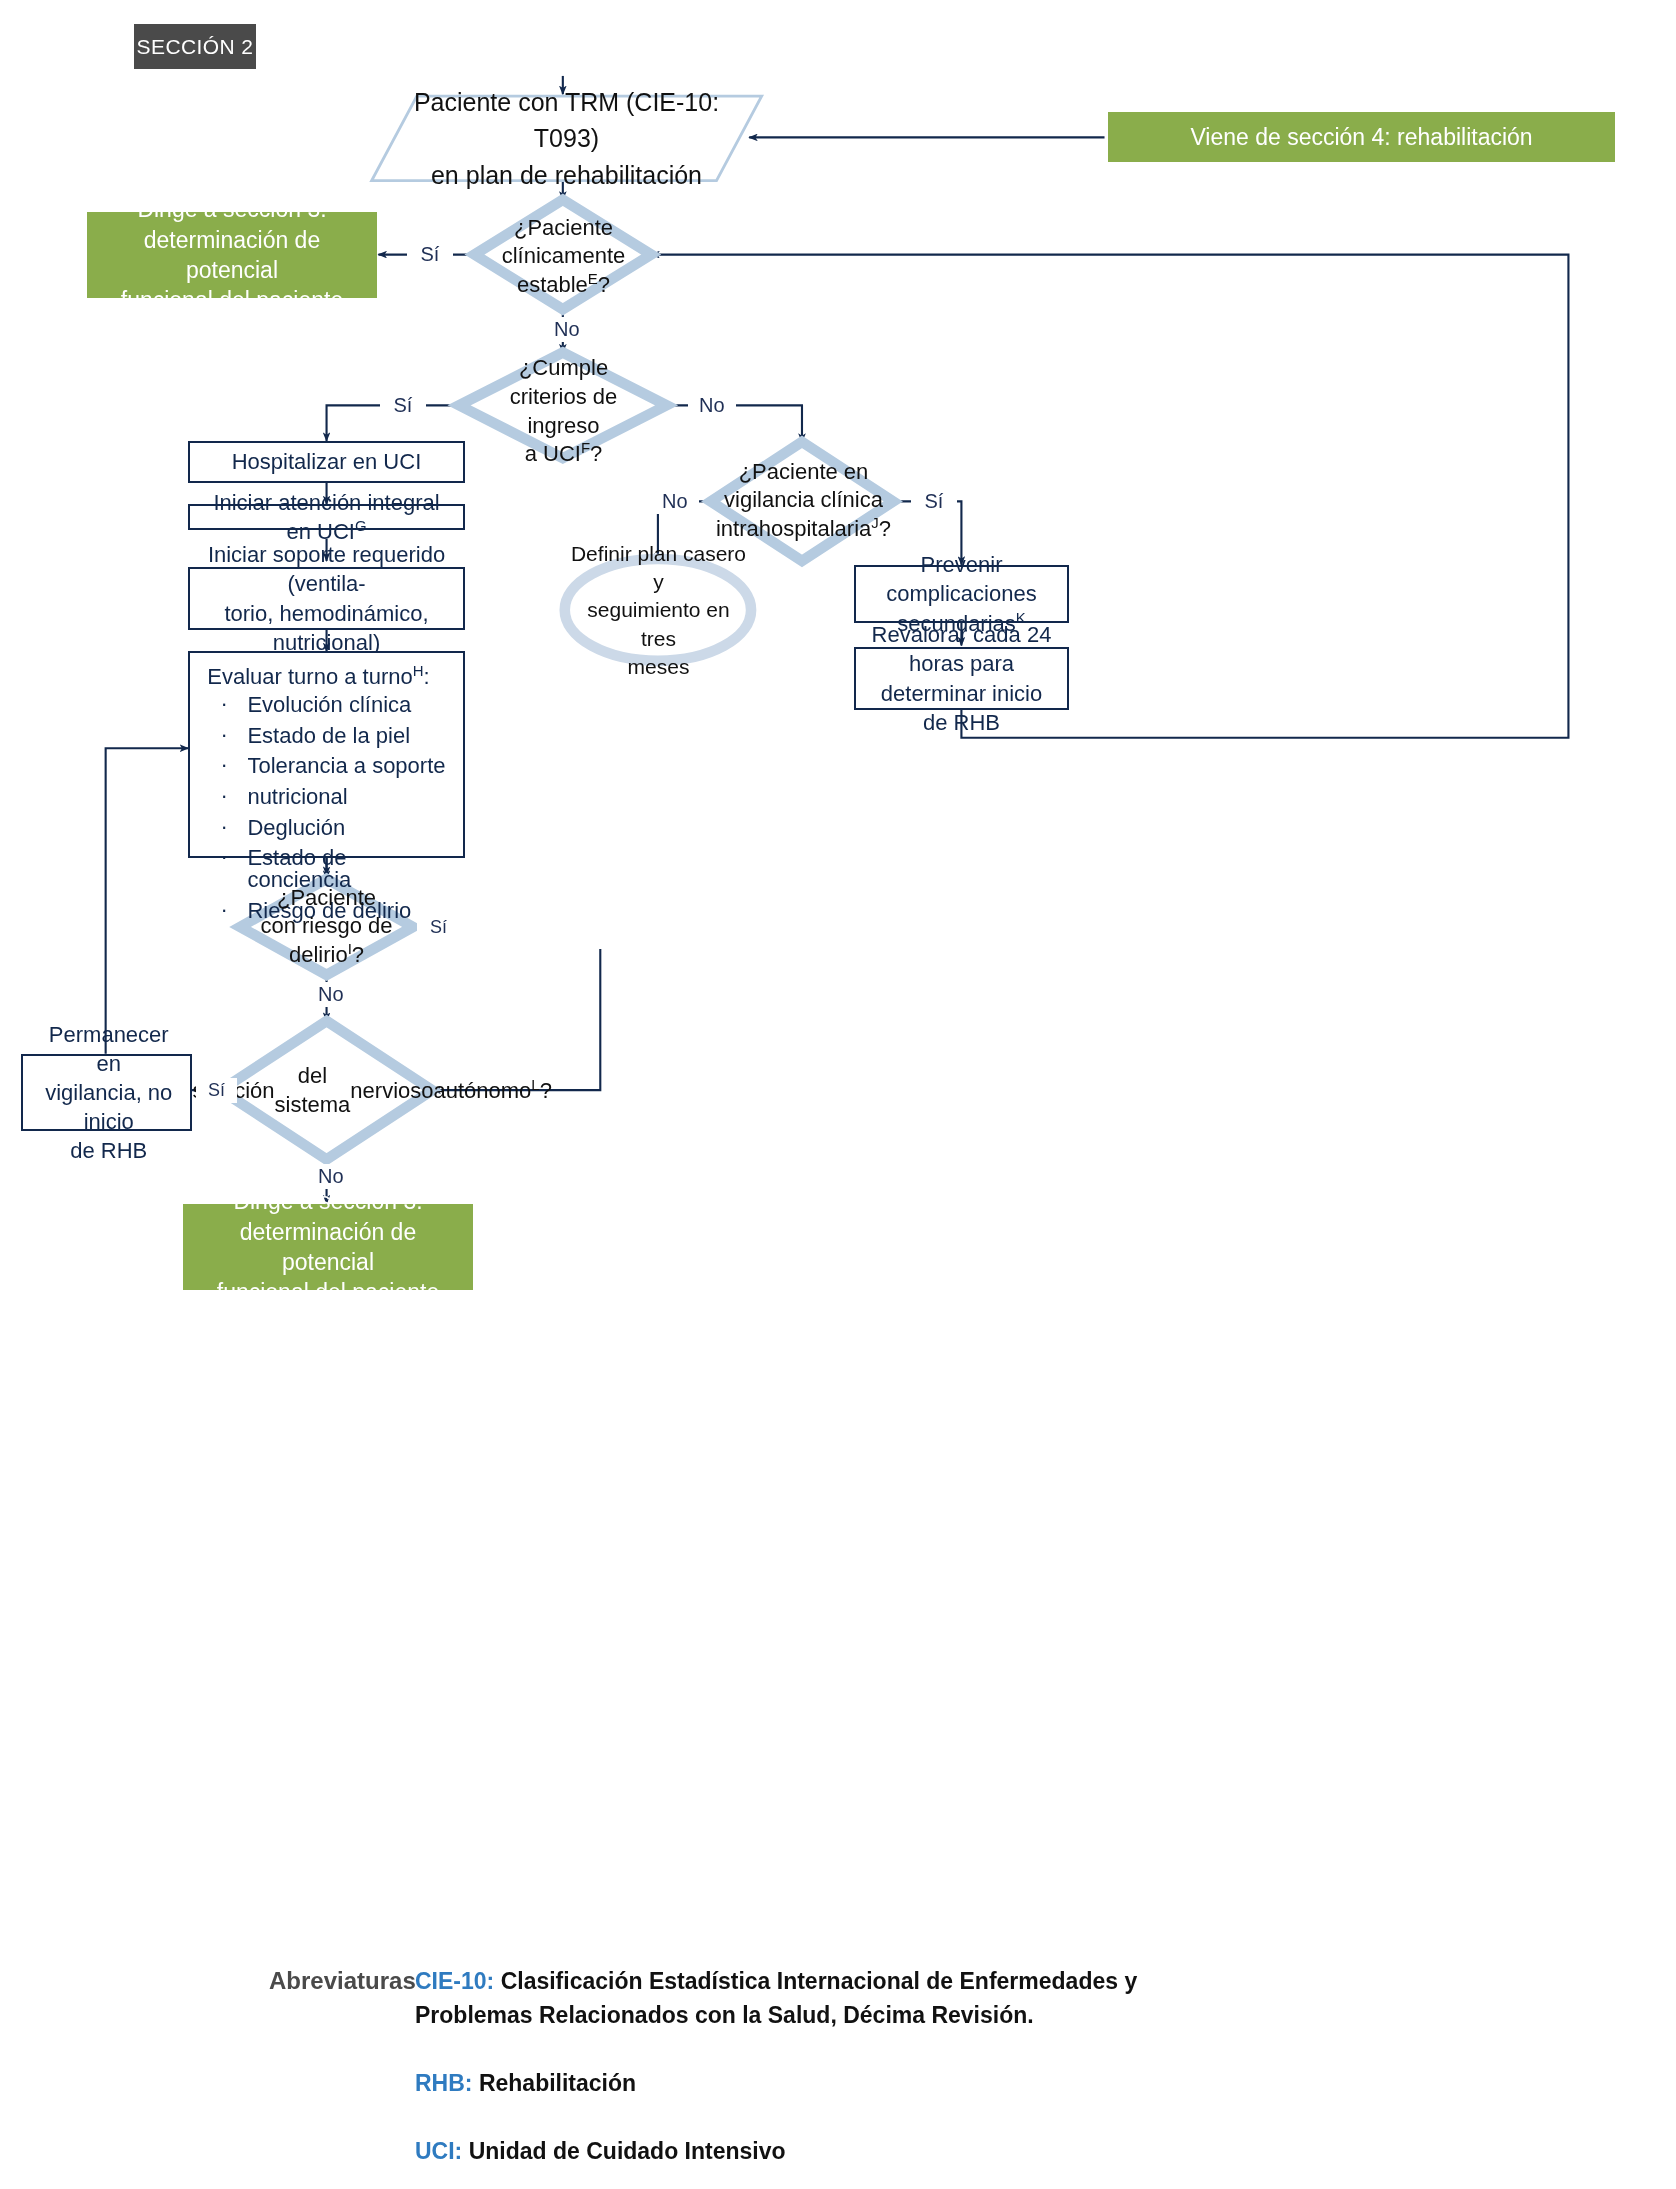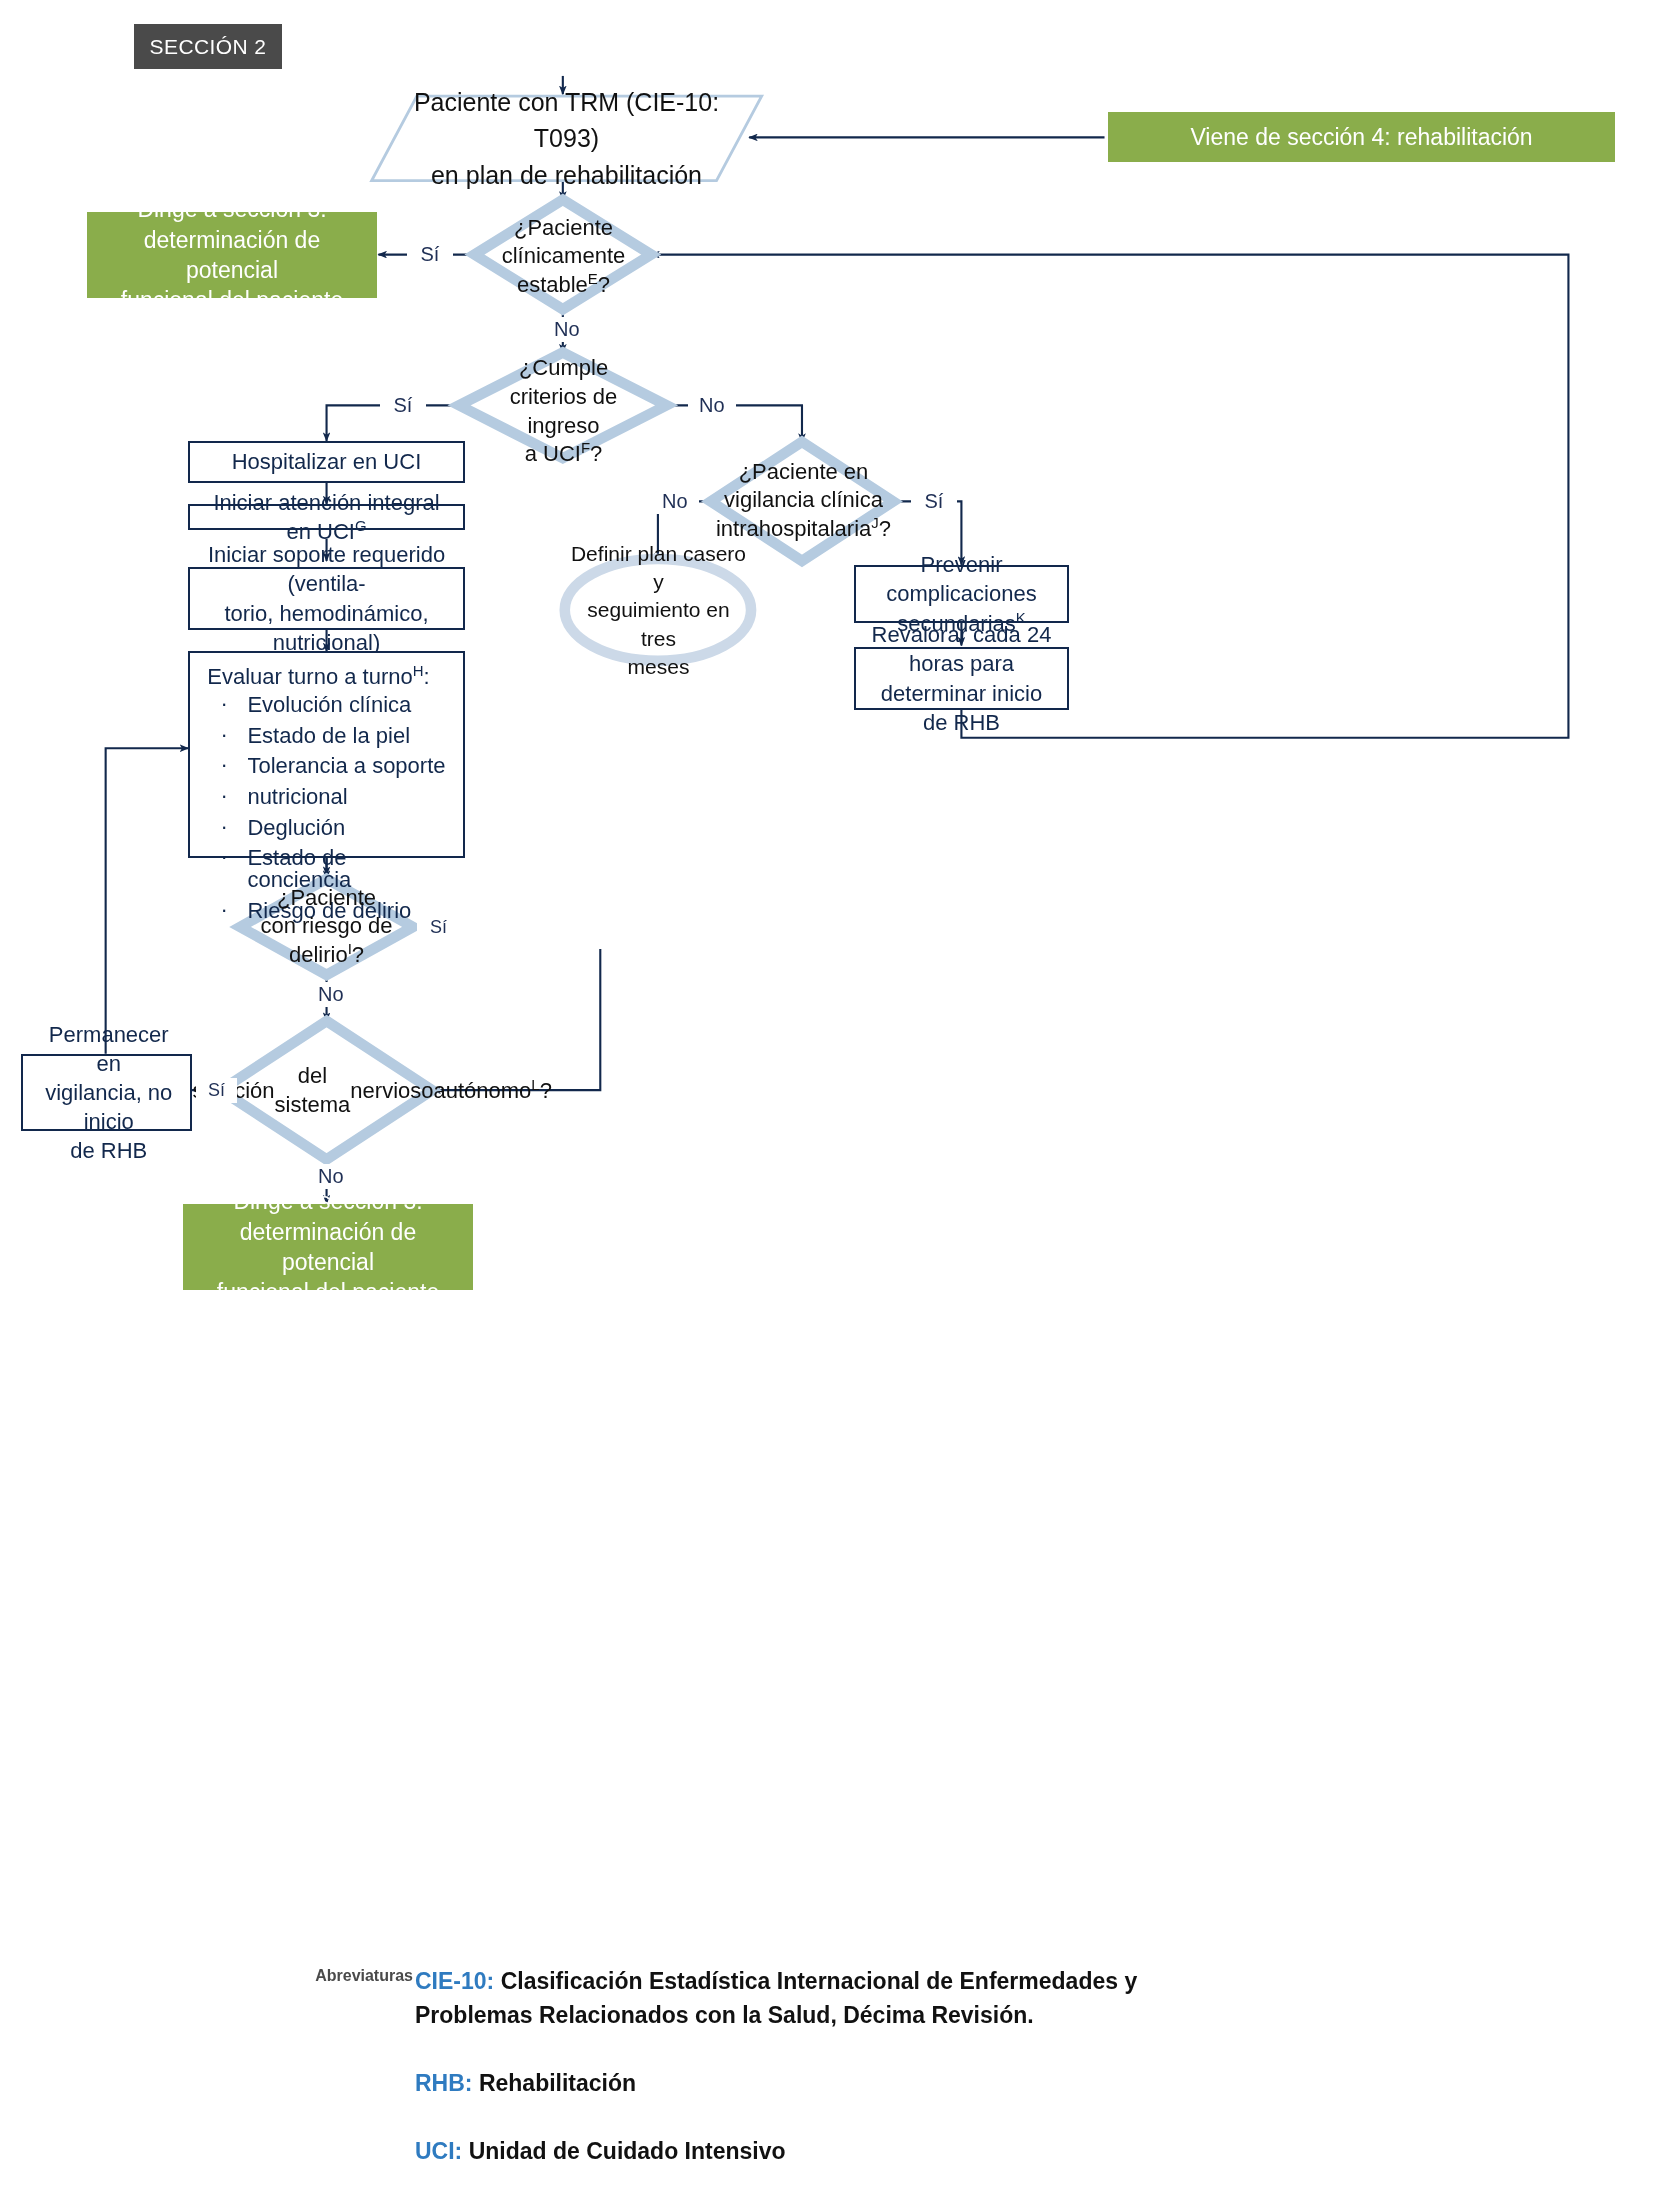--- a/index.html
+++ b/index.html
@@ -3,21 +3,21 @@
 <meta charset="utf-8">
 <style>
   html,body{margin:0;padding:0;background:#ffffff;}
   body{font-family:"Liberation Sans","DejaVu Sans",sans-serif;}
   #page{position:relative;width:1676px;height:2189px;background:#fff;overflow:hidden;}
   svg{position:absolute;left:0;top:0;width:1676px;height:2189px;}
   .lbl{position:absolute;color:#1f2f55;font-size:20px;background:#fff;padding:0 2.9px;
        display:flex;align-items:center;justify-content:center;}
 
   
-  .sec-tag{position:absolute;left:134px;top:24px;width:148px;height:45px;background:#4a4a4a;
+  .sec-tag{position:absolute;left:134px;top:24px;width:122px;height:45px;background:#4a4a4a;
            color:#fff;font-size:21px;letter-spacing:0.4px;display:flex;align-items:center;
            justify-content:center;}
   
   .green{position:absolute;background:#8aad4b;color:#fff;display:flex;align-items:center;
          justify-content:center;text-align:center;font-size:23px;line-height:1.32;box-sizing:border-box;padding:3.8px 9.6px;}
   
   .proc{position:absolute;border:2.4px solid #12284c;background:#fff;color:#12284c;
         display:flex;align-items:center;justify-content:center;text-align:center;
         font-size:22px;line-height:1.32;box-sizing:border-box;padding:3.8px 11.5px;}
   
@@ -34,21 +34,21 @@
   .listbox{position:absolute;border:2.4px solid #12284c;background:#fff;color:#12284c;
            box-sizing:border-box;padding:13.4px 15.4px 9.6px 15.4px;font-size:22px;line-height:1.0;}
   .listbox .hd{margin:0 0 5.8px 1.9px;}
   .listbox ul{list-style:none;margin:0;padding:0 0 0 42px;}
   .listbox li{position:relative;margin:0 0 8.6px 0;}
   .listbox li .bul{position:absolute;left:-27px;top:-1px;}
 
   
   .abbr-wrap{position:absolute;left:0;top:1950px;width:1676px;}
   .abbr-title{position:absolute;left:269px;top:17.3px;width:144px;text-align:right;
-              color:#4a4a4a;font-size:16px;font-weight:bold;}
+              color:#4a4a4a;font-size:24px;font-weight:bold;}
   .abbr-list{position:absolute;left:415px;top:15.4px;width:807px;color:#111;font-size:23px;
              line-height:1.45;font-weight:bold;}
   .abbr-item{margin-bottom:35px;}
   .abbr-key{color:#2f7bc0;}
 </style>
 </head>
 <body>
 
 <div id="page">
 

